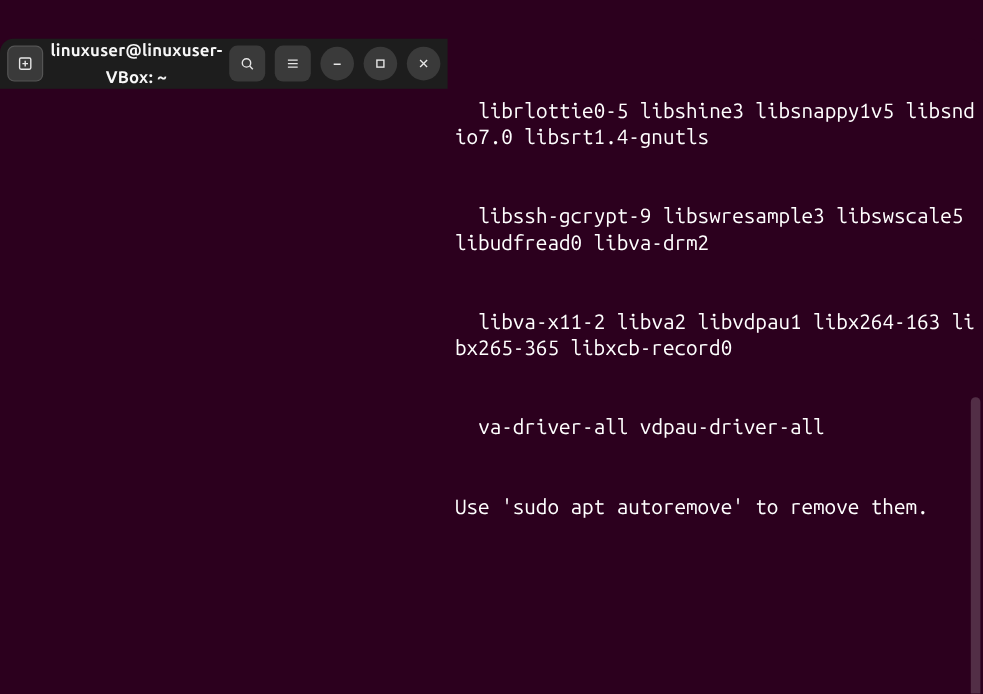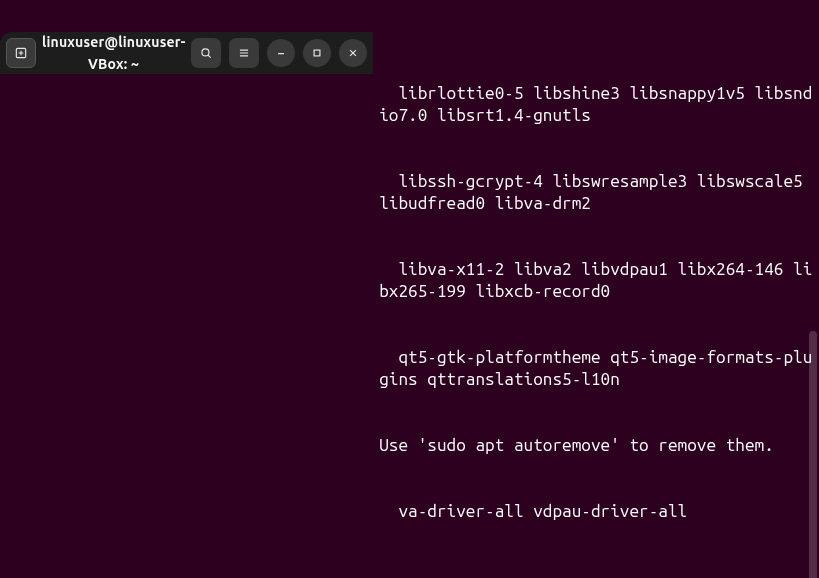--- a/index.html
+++ b/index.html
@@ -128,25 +128,24 @@
         <svg viewBox="0 0 24 24">
           <line x1="7" y1="7" x2="17" y2="17"></line>
           <line x1="17" y1="7" x2="7" y2="17"></line>
         </svg>
       </div>
     </div>
   </div>
 
   <div class="terminal">
     <div class="line">  librlottie0-5 libshine3 libsnappy1v5 libsndio7.0 libsrt1.4-gnutls</div>
-    <div class="line">  libssh-gcrypt-4 libswresample3 libswscale5 libudfread0 libva-drm2</div>
-    <div class="line">  libva-x11-2 libva2 libvdpau1 libx264-146 libx265-199 libxcb-record0</div>
-    <div class="line">  qt5-gtk-platformtheme qt5-image-formats-plugins qttranslations5-l10n</div>
+    <div class="line">  libssh-gcrypt-9 libswresample3 libswscale5 libudfread0 libva-drm2</div>
+    <div class="line">  libva-x11-2 libva2 libvdpau1 libx264-163 libx265-365 libxcb-record0</div>
+    <div class="line">  va-driver-all vdpau-driver-all</div>
     <div class="line">Use 'sudo apt autoremove' to remove them.</div>
-    <div class="line">  va-driver-all vdpau-driver-all</div>
     
     
     
     
     
     
     
     
     
     

